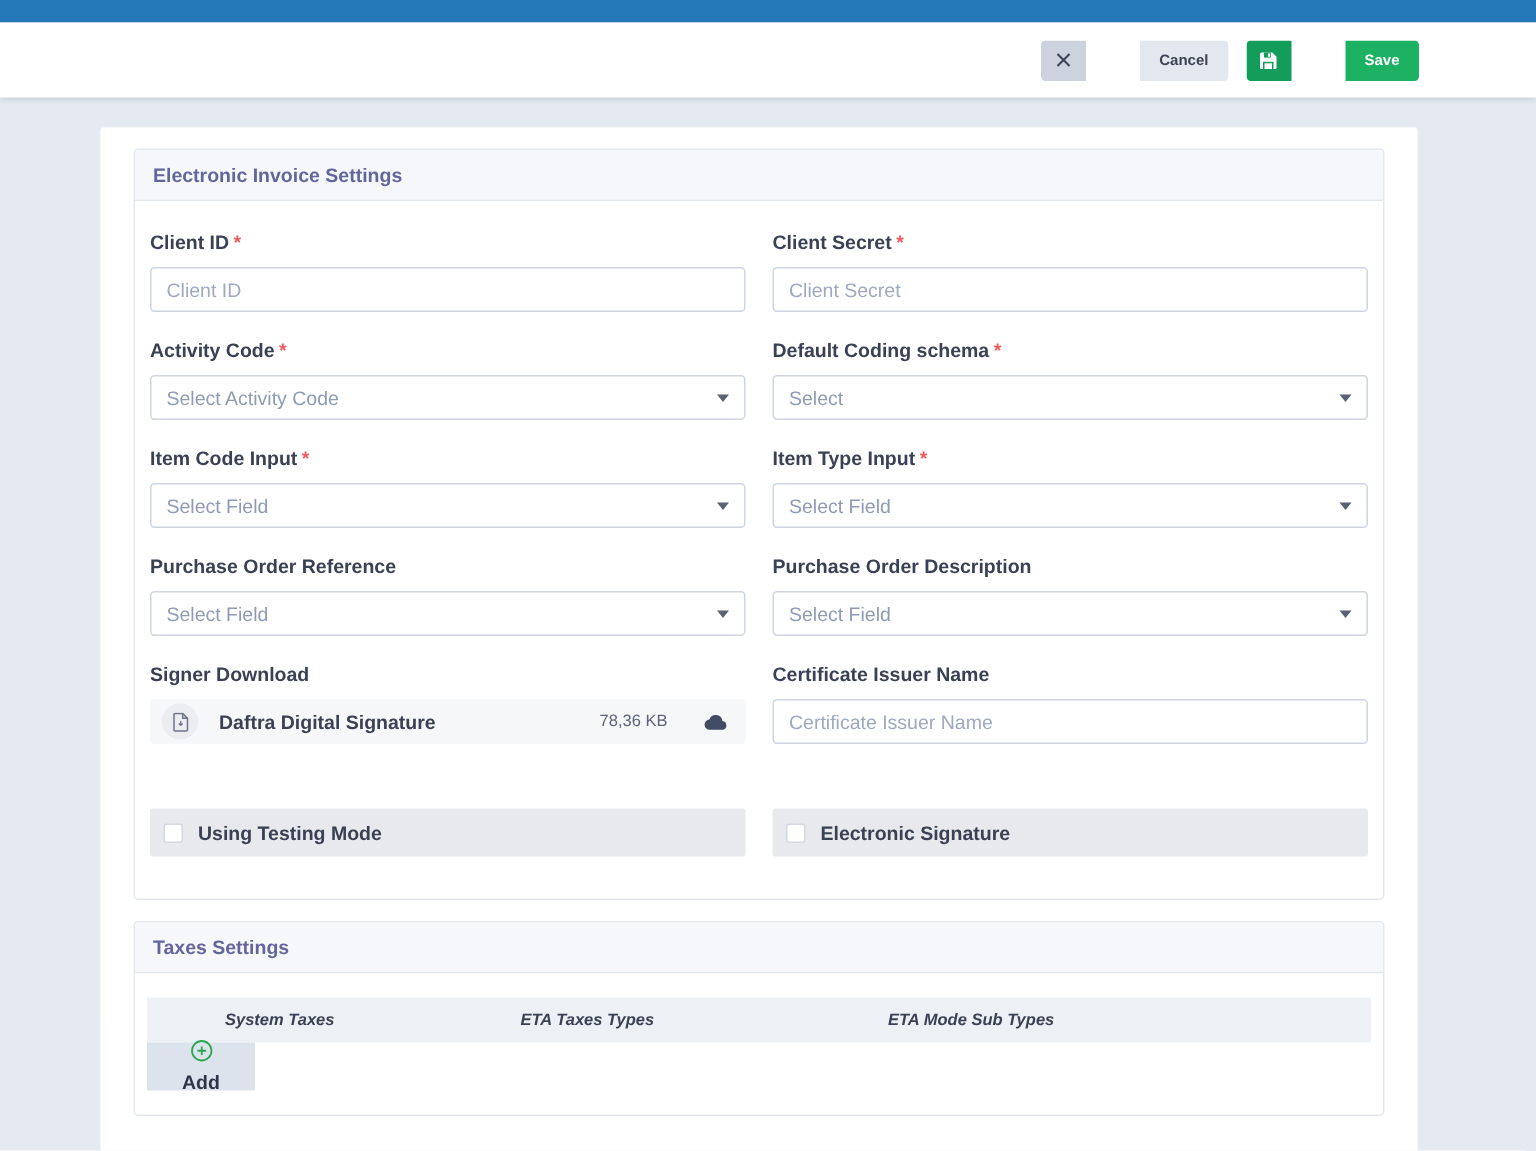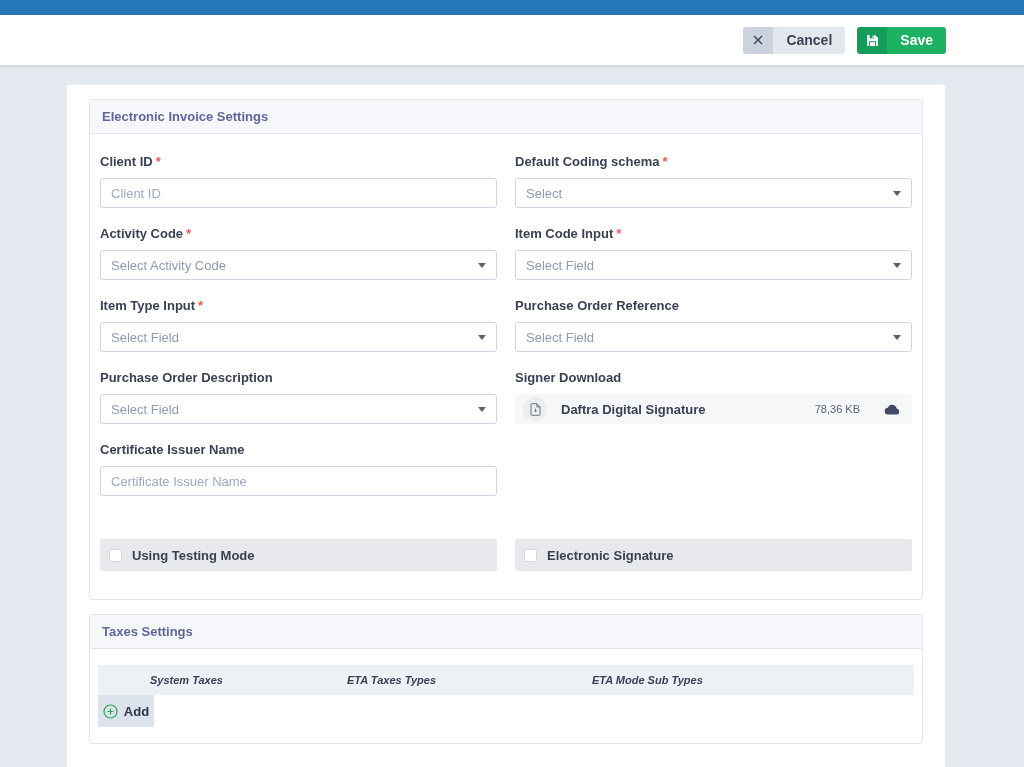--- a/index.html
+++ b/index.html
@@ -10,21 +10,21 @@
     overflow: hidden;
   }
   .topbar { height: 15px; background: #2579b9; }
   .actionbar {
     height: 50px; background: #fff;
     display: flex; align-items: center; justify-content: flex-end;
     gap: 12px; padding-right: 78px;
     box-shadow: 0 1px 4px rgba(50,65,90,.18);
     position: relative; z-index: 2;
   }
-  .btn { display: flex; height: 27px; border-radius: 3px; overflow: hidden; font-size: 14px; font-weight: bold; cursor: pointer; }
+  .btn { display: flex; height: 27px; border-radius: 3px; overflow: hidden; font-size: 10px; font-weight: bold; cursor: pointer; gap: 36px; }
   .seg-icon { width: 30px; display: flex; align-items: center; justify-content: center; }
   .seg-label { display: flex; align-items: center; padding: 0 13px; }
   .btn-cancel .seg-icon { background: #ccd3df; }
   .btn-cancel .seg-label { background: #e3e7ee; color: #3d4355; }
   .btn-save .seg-icon { background: #139c5a; }
   .btn-save .seg-label { background: #1db263; color: #fff; }
 
   .content { padding: 19px 78px 0 66px; }
   .outer-card { background: #fff; border: 1px solid #e9edf2; border-radius: 3px; padding: 14px 22px 26px; }
   .section { border: 1px solid #e3e8ee; border-radius: 3px; background: #fff; }
@@ -61,21 +61,21 @@
 
   .checkbox-row { margin-top: 25px; }
   .checkbox-panel { height: 30px; background: #e7e9ec; border-radius: 2px; display: flex; align-items: center; padding: 16px 9px; cursor: pointer; }
   .checkbox { width: 13px; height: 13px; background: #fff; border: 1px solid #d3d8e0; border-radius: 2px; flex: none; }
   .checkbox-label { font-size: 13px; font-weight: bold; color: #3b4154; margin-left: 10px; }
 
   .taxes-body { padding: 16px 8px; }
   .taxes-header { display: grid; grid-template-columns: 197px 297px 1fr; background: #edf1f5; height: 30px; align-items: center; }
   .tax-col { font-size: 11px; font-weight: bold; color: #3b4154; white-space: nowrap; font-style: italic; }
   .tax-col-1, .tax-col-2 { padding-left: 52px; }
-  .add-btn { width: 56px; height: 32px; background: #dce3ec; display: flex; align-items: center; justify-content: center; gap: 6px; cursor: pointer; }
+  .add-btn { width: 72px; height: 32px; background: #dce3ec; display: flex; align-items: center; justify-content: center; gap: 6px; cursor: pointer; flex-direction: column; }
   .add-label { font-size: 13px; font-weight: bold; color: #2f3547; }
   svg { display: block; }
 </style>
 </head>
 <body>
 
 <div class="topbar"></div>
 
 <div class="actionbar">
   <div class="btn btn-cancel">
@@ -106,33 +106,37 @@
     <div class="section">
       <div class="section-header">Electronic Invoice Settings</div>
       <div class="section-body">
         <div class="grid">
 
           <div class="field">
             <div class="field-label"><span>Client ID</span><span class="req">*</span></div>
             <input type="text" class="text-input" placeholder="Client ID" style="">
           </div>
 
+          <div class="field">
+            <div class="field-label"><span>Client Secret</span><span class="req">*</span></div>
+            <input type="text" class="text-input" placeholder="Client Secret" style="">
+          </div>
+
+          <div class="field">
+            <div class="field-label"><span>Activity Code</span><span class="req">*</span></div>
+            <div class="select">
+              <span class="select-value">Select Activity Code</span>
+              <span class="caret"></span>
+            </div>
+          </div>
 
           <div class="field">
             <div class="field-label"><span>Default Coding schema</span><span class="req">*</span></div>
             <div class="select">
               <span class="select-value">Select</span>
-              <span class="caret"></span>
-            </div>
-          </div>
-
-          <div class="field">
-            <div class="field-label"><span>Activity Code</span><span class="req">*</span></div>
-            <div class="select">
-              <span class="select-value">Select Activity Code</span>
               <span class="caret"></span>
             </div>
           </div>
 
           <div class="field">
             <div class="field-label"><span>Item Code Input</span><span class="req">*</span></div>
             <div class="select">
               <span class="select-value">Select Field</span>
               <span class="caret"></span>
             </div>

